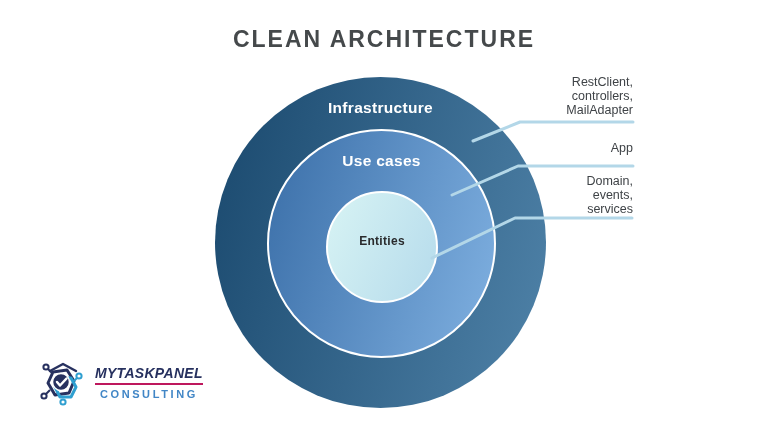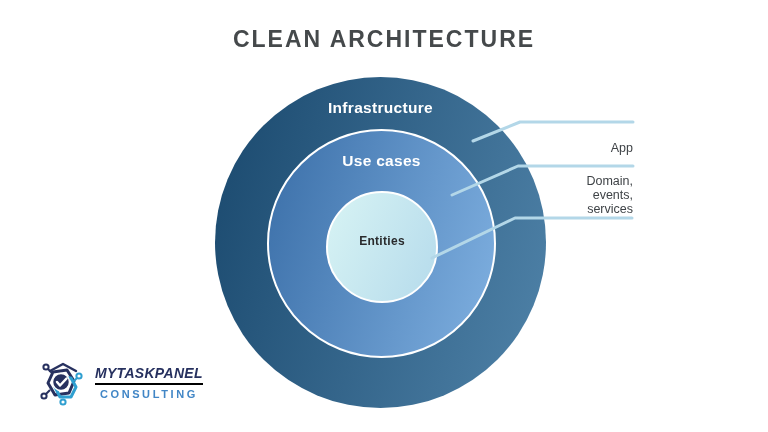--- a/index.html
+++ b/index.html
@@ -48,21 +48,21 @@
   .ann span { display: block; }
   .ann-infrastructure { top: 75px;  right: 135px; }
   .ann-use-cases      { top: 141px; right: 135px; }
   .ann-entities       { top: 174px; right: 135px; }
 
   .logo { position: absolute; left: 36px; top: 356px; display: flex; align-items: center; gap: 7px; }
   .logo-text { display: flex; flex-direction: column; }
   .logo-brand {
     font-style: italic; font-weight: bold; font-size: 14px;
     letter-spacing: 0.3px; color: #27315f;
-    padding-bottom: 2px; border-bottom: 2px solid #000000;
+    padding-bottom: 2px; border-bottom: 2px solid #be185d;
   }
   .logo-subtitle {
     font-size: 11px; font-weight: bold; letter-spacing: 2.6px;
     color: #4186c6; margin-top: 3px; text-align: center;
   }
 </style>
 </head>
 <body>
 
 <div class="stage">
@@ -76,20 +76,25 @@
   <div class="ring-label label-use-cases">Use cases</div>
   <div class="ring-label label-infrastructure">Infrastructure</div>
   <div class="ring-label label-entities">Entities</div>
 
   <svg class="connectors" width="768" height="432" viewBox="0 0 768 432">
     <polyline points="473,141 520,122 633,122" fill="none" stroke="#b3d7e8" stroke-width="3" stroke-linecap="round" stroke-linejoin="round"></polyline>
     <polyline points="452,195 518,166 633,166" fill="none" stroke="#b3d7e8" stroke-width="3" stroke-linecap="round" stroke-linejoin="round"></polyline>
     <polyline points="432,258 515,218 632,218" fill="none" stroke="#b3d7e8" stroke-width="3" stroke-linecap="round" stroke-linejoin="round"></polyline>
   </svg>
 
+  <div class="ann ann-infrastructure">
+    <span>RestClient,</span>
+    <span>controllers,</span>
+    <span>MailAdapter</span>
+  </div>
   <div class="ann ann-use-cases">
     <span>App</span>
   </div>
   <div class="ann ann-entities">
     <span>Domain,</span>
     <span>events,</span>
     <span>services</span>
   </div>
 
   <div class="logo">

